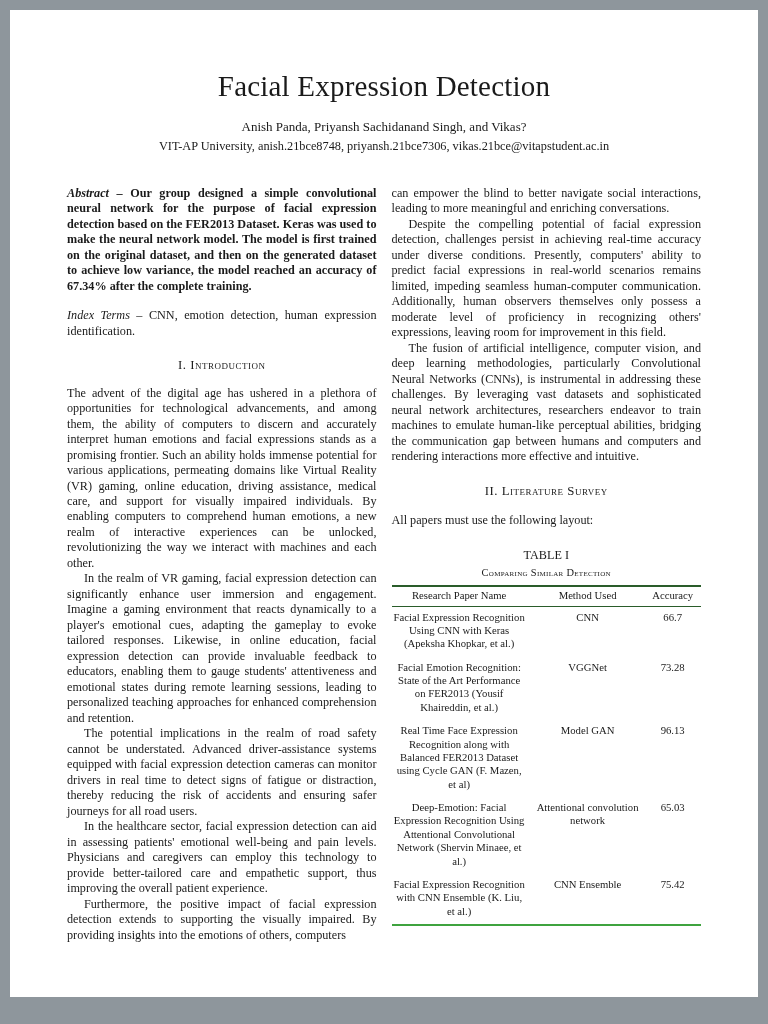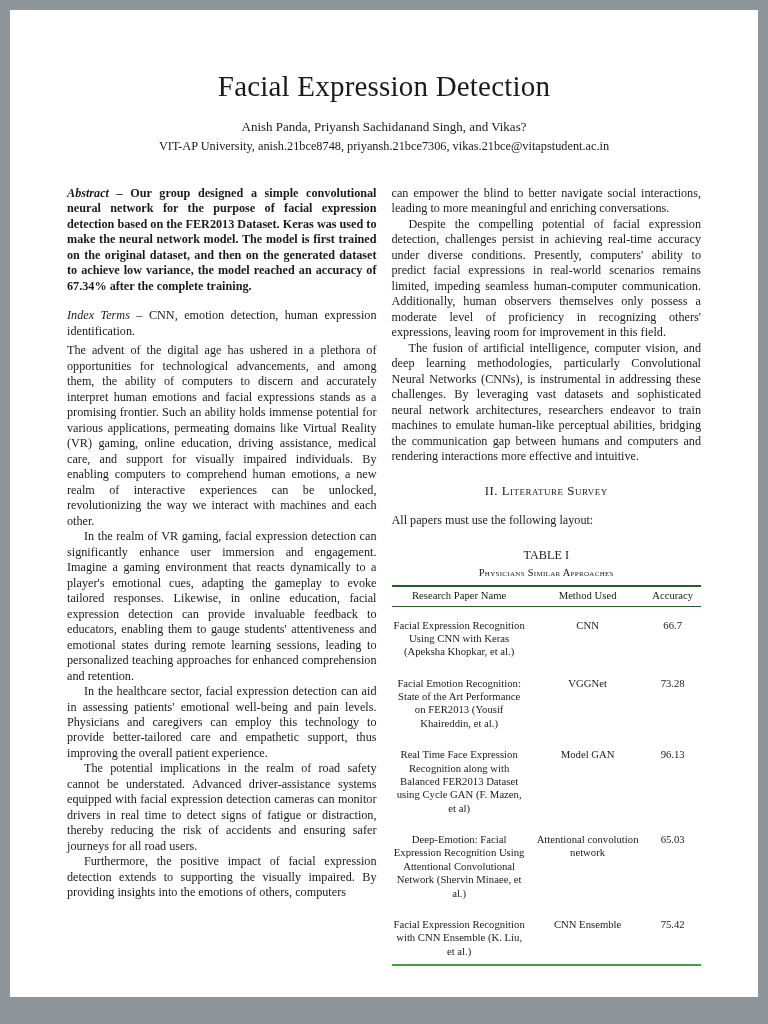--- a/index.html
+++ b/index.html
@@ -69,21 +69,21 @@
     border-top: 2px solid var(--rule-dark, #2a5c2a);
     border-bottom: 2px solid var(--rule-green, #3fa33f);
   }
   table.paper-table th {
     font-weight: normal;
     border-bottom: 1px solid var(--rule-dark, #2a5c2a);
     padding: 2px 4px 3px 0;
   }
   table.paper-table td {
     vertical-align: top;
-    padding: 12px 4px 6px 0;
+    padding: 4px 4px 6px 0;
   }
   th.c-name, td.c-name { width: 45%; }
   th.c-method, td.c-method { width: 38%; }
   th.c-acc, td.c-acc { width: 17%; }
   td.vbottom { vertical-align: bottom; }
   td.rel { position: relative; }
   .acc-bottom { position: absolute; bottom: 5px; left: 0; }
   td.pushdown { padding-top: 16px; }
 </style>
 </head>
@@ -96,39 +96,40 @@
     <div class="authors">Anish Panda, Priyansh Sachidanand Singh, and Vikas?</div>
     <div class="affiliation">VIT-AP University, anish.21bce8748, priyansh.21bce7306, vikas.21bce@vitapstudent.ac.in</div>
 
     <div class="columns">
 
       <div class="col">
         <p class="abstract"><span class="lead-ital">Abstract</span><span> – Our group designed a simple convolutional neural network for the purpose of facial expression detection based on the FER2013 Dataset. Keras was used to make the neural network model. The model is first trained on the original dataset, and then on the generated dataset to achieve low variance, the model reached an accuracy of 67.34% after the complete training.</span></p>
 
         <p class="index-terms"><span class="ital">Index Terms</span><span> – CNN, emotion detection, human expression identification.</span></p>
 
+        <h2 class="section-heading">I. Introduction</h2>
 
         <p class="body-par noindent">The advent of the digital age has ushered in a plethora of opportunities for technological advancements, and among them, the ability of computers to discern and accurately interpret human emotions and facial expressions stands as a promising frontier. Such an ability holds immense potential for various applications, permeating domains like Virtual Reality (VR) gaming, online education, driving assistance, medical care, and support for visually impaired individuals. By enabling computers to comprehend human emotions, a new realm of interactive experiences can be unlocked, revolutionizing the way we interact with machines and each other.</p>
         <p class="body-par">In the realm of VR gaming, facial expression detection can significantly enhance user immersion and engagement. Imagine a gaming environment that reacts dynamically to a player's emotional cues, adapting the gameplay to evoke tailored responses. Likewise, in online education, facial expression detection can provide invaluable feedback to educators, enabling them to gauge students' attentiveness and emotional states during remote learning sessions, leading to personalized teaching approaches for enhanced comprehension and retention.</p>
+        <p class="body-par">The potential implications in the realm of road safety cannot be understated. Advanced driver-assistance systems equipped with facial expression detection cameras can monitor drivers in real time to detect signs of fatigue or distraction, thereby reducing the risk of accidents and ensuring safer journeys for all road users.</p>
         <p class="body-par">In the healthcare sector, facial expression detection can aid in assessing patients' emotional well-being and pain levels. Physicians and caregivers can employ this technology to provide better-tailored care and empathetic support, thus improving the overall patient experience.</p>
-        <p class="body-par">The potential implications in the realm of road safety cannot be understated. Advanced driver-assistance systems equipped with facial expression detection cameras can monitor drivers in real time to detect signs of fatigue or distraction, thereby reducing the risk of accidents and ensuring safer journeys for all road users.</p>
         <p class="body-par">Furthermore, the positive impact of facial expression detection extends to supporting the visually impaired. By providing insights into the emotions of others, computers</p>
       </div>
 
       <div class="col">
         <p class="body-par noindent">can empower the blind to better navigate social interactions, leading to more meaningful and enriching conversations.</p>
         <p class="body-par">Despite the compelling potential of facial expression detection, challenges persist in achieving real-time accuracy under diverse conditions. Presently, computers' ability to predict facial expressions in real-world scenarios remains limited, impeding seamless human-computer communication. Additionally, human observers themselves only possess a moderate level of proficiency in recognizing others' expressions, leaving room for improvement in this field.</p>
         <p class="body-par">The fusion of artificial intelligence, computer vision, and deep learning methodologies, particularly Convolutional Neural Networks (CNNs), is instrumental in addressing these challenges. By leveraging vast datasets and sophisticated neural network architectures, researchers endeavor to train machines to emulate human-like perceptual abilities, bridging the communication gap between humans and computers and rendering interactions more effective and intuitive.</p>
 
         <h2 class="section-heading">II. Literature Survey</h2>
 
         <p class="body-par noindent layout-note">All papers must use the following layout:</p>
 
         <div class="table-label">TABLE I</div>
-        <div class="table-caption">Physicians Similar Approaches</div>
+        <div class="table-caption">Comparing Similar Detection</div>
 
         <table class="paper-table">
           <thead>
             <tr>
               <th class="c-name">Research Paper Name</th>
               <th class="c-method">Method Used</th>
               <th class="c-acc">Accuracy</th>
             </tr>
           </thead>
           <tbody>

